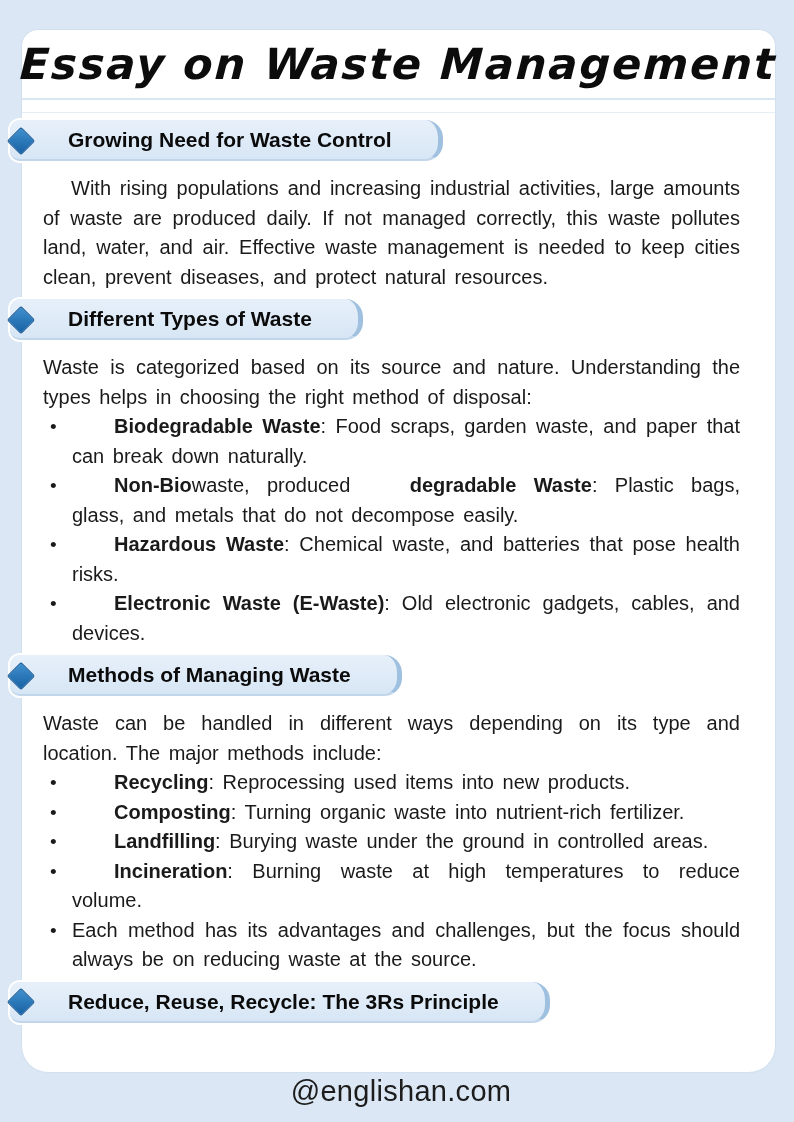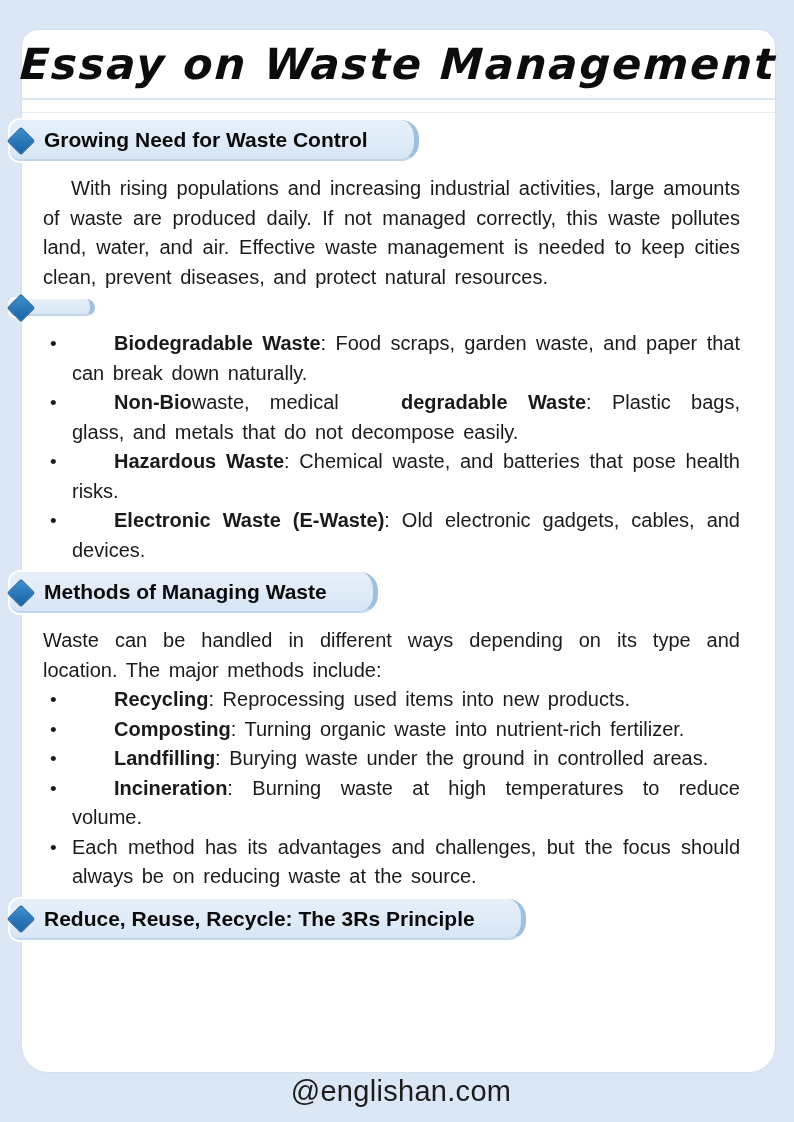--- a/index.html
+++ b/index.html
@@ -26,21 +26,21 @@
 
   .section { margin:0; }
   .pill {
     position:relative; margin:7px 0 0 -12px; width:fit-content;
     background:linear-gradient(180deg,#e7f0fa,#d7e6f5);
     border-right:5px solid #9fc0df; border-bottom:2px solid #c2d6eb;
     border-radius:10px 18px 18px 10px;
     padding:8px 46px 7px 34px;
     box-shadow:0 0 0 2px #ffffff;
   }
-  .pill-label { font-weight:700; font-size:21px; color:#0b0b0b; white-space:nowrap; }
+  .pill-label { font-weight:700; font-size:21px; color:#0b0b0b; white-space:nowrap;margin-left:24px; }
   .diamond {
     position:absolute; left:1px; top:50%; width:18px; height:18px; margin-top:-9px;
     transform:rotate(45deg); border-radius:2px;
     background:linear-gradient(135deg,#4090ce 0%,#1d68aa 85%);
     border:1px solid #185a97;
   }
   .body { padding:13px 35px 0 21px; font-size:20px; line-height:29.5px; }
   p.para { margin:0; text-align:justify; word-spacing:3px; }
   p.para.indent { text-indent:28px; }
   ul.bullets { list-style:none; margin:0; padding:0; }
@@ -75,25 +75,26 @@
     </div>
     <div class="title-spacer"></div>
     <div id="sections">
         <div class="section">
           <div class="pill"><span class="diamond"></span><span class="pill-label">Growing Need for Waste Control</span></div>
           <div class="body">
             <p class="para indent"><span class="seg">With rising populations and increasing industrial activities, large amounts of waste are produced daily. If not managed correctly, this waste pollutes land, water, and air. Effective waste management is needed to keep cities clean, prevent diseases, and protect natural resources.</span></p>
           </div>
         </div>
         <div class="section">
-          <div class="pill"><span class="diamond"></span></div>
+          <div class="pill"><span class="diamond"></span><span class="pill-label">Different Types of Waste</span></div>
           <div class="body">
+            <p class="para"><span class="seg">Waste is categorized based on its source and nature. Understanding the types helps in choosing the right method of disposal:</span></p>
             <ul class="bullets">
               <li><span class="dot">•</span><span class="seg-b">Biodegradable Waste</span><span class="seg">: Food scraps, garden waste, and paper that can break down naturally.</span></li>
-              <li><span class="dot">•</span><span class="seg-b">Non-Bio</span><span class="seg">waste, medical </span><span class="seg-b">degradable Waste</span><span class="seg">: Plastic bags, glass, and metals that do not decompose easily.</span></li>
+              <li><span class="dot">•</span><span class="seg-b">Non-Bio</span><span class="seg">waste, produced </span><span class="seg-b">degradable Waste</span><span class="seg">: Plastic bags, glass, and metals that do not decompose easily.</span></li>
               <li><span class="dot">•</span><span class="seg-b">Hazardous Waste</span><span class="seg">: Chemical waste, and batteries that pose health risks.</span></li>
               <li><span class="dot">•</span><span class="seg-b">Electronic Waste (E-Waste)</span><span class="seg">: Old electronic gadgets, cables, and devices.</span></li>
             </ul>
           </div>
         </div>
         <div class="section">
           <div class="pill"><span class="diamond"></span><span class="pill-label">Methods of Managing Waste</span></div>
           <div class="body">
             <p class="para"><span class="seg">Waste can be handled in different ways depending on its type and location. The major methods include:</span></p>
             <ul class="bullets">

